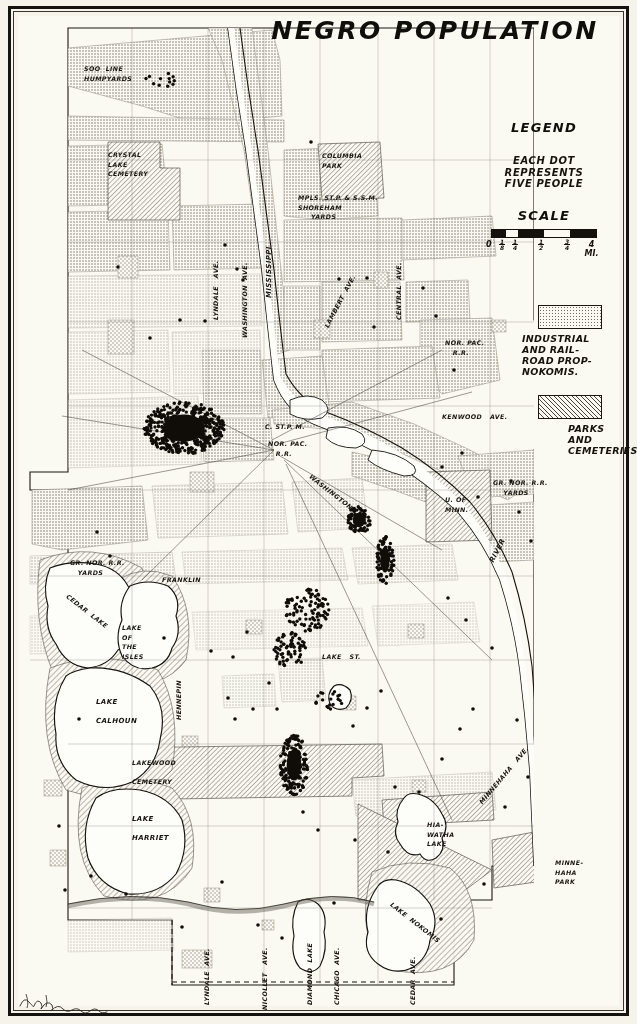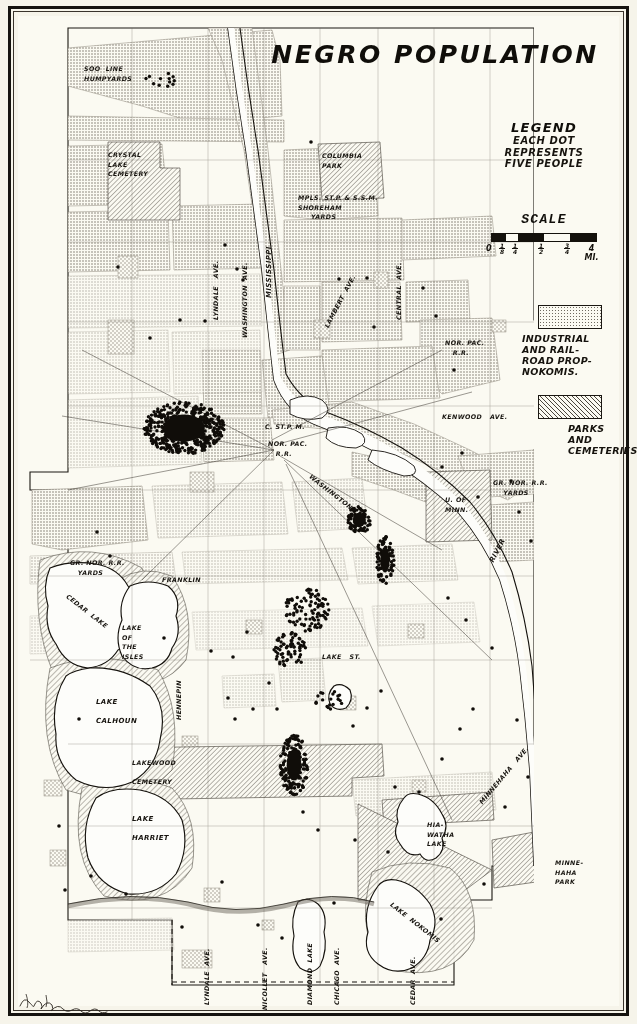--- a/index.html
+++ b/index.html
@@ -5,31 +5,31 @@
   html,body{margin:0;padding:0;background:#6b6b6b;}
   body{font-family:"Liberation Sans",sans-serif;}
   #page{position:relative;width:637px;height:1024px;background:#f4f2e8;overflow:hidden;}
   #paper{position:absolute;inset:0;background:#f6f4ea;}
   
   #frame-outer{position:absolute;left:8px;top:6px;right:8px;bottom:8px;border:3px solid #15130f;}
   #frame-inner{position:absolute;left:13px;top:11px;right:13px;bottom:13px;border:1px solid #3a342c;}
   #plate{position:absolute;left:18px;top:16px;right:18px;bottom:18px;background:#fbfaf2;}
 
   
-  #titleblock{position:absolute;left:270px;top:40px;width:330px;text-align:center;}
+  #titleblock{position:absolute;left:270px;top:16px;width:330px;text-align:center;}
   .t-line{font-family:"DejaVu Sans",sans-serif;font-style:italic;font-weight:700;
     letter-spacing:2.5px;color:#100e0a;}
   #t1{font-size:25px;}
   #t2{font-size:21px;margin-top:9px;letter-spacing:2px;}
 
   
   #legend{position:absolute;left:484px;top:120px;width:120px;text-align:center;}
   .lg-h{font-family:"DejaVu Sans",sans-serif;font-style:italic;font-weight:700;font-size:13px;letter-spacing:1.3px;color:#100e0a;}
-  .lg-b{font-family:"DejaVu Sans",sans-serif;font-style:italic;font-weight:700;font-size:10px;line-height:11.5px;letter-spacing:.6px;color:#17140f;margin-top:0;}
-  #scale-h{margin-top:42px;font-family:Liberation Mono, monospace;}
+  .lg-b{font-family:"DejaVu Sans",sans-serif;font-style:italic;font-weight:700;font-size:10px;line-height:11.5px;letter-spacing:.6px;color:#17140f;margin-top:20px;}
+  #scale-h{margin-top:18px;}
   #scalebar{position:relative;margin:6px auto 0;width:104px;height:7px;border:1px solid #14110c;}
   .sb{position:absolute;top:0;height:7px;background:#14110c;}
   #scale-ticks{position:relative;width:112px;margin:1px auto 0;height:14px;}
   .sbl{position:absolute;font-family:"DejaVu Sans",sans-serif;font-style:italic;font-weight:700;font-size:8px;color:#14110c;}
   .frac{display:inline-block;text-align:center;line-height:5px;font-size:6px;vertical-align:middle;}
   .frac .n{display:block;border-bottom:1px solid #14110c;padding:0 1px;}
 
   
   #swatches{position:absolute;left:520px;top:305px;width:100px;}
   .sw{width:62px;height:22px;border:1px solid #1a1712;margin:0 auto;}

